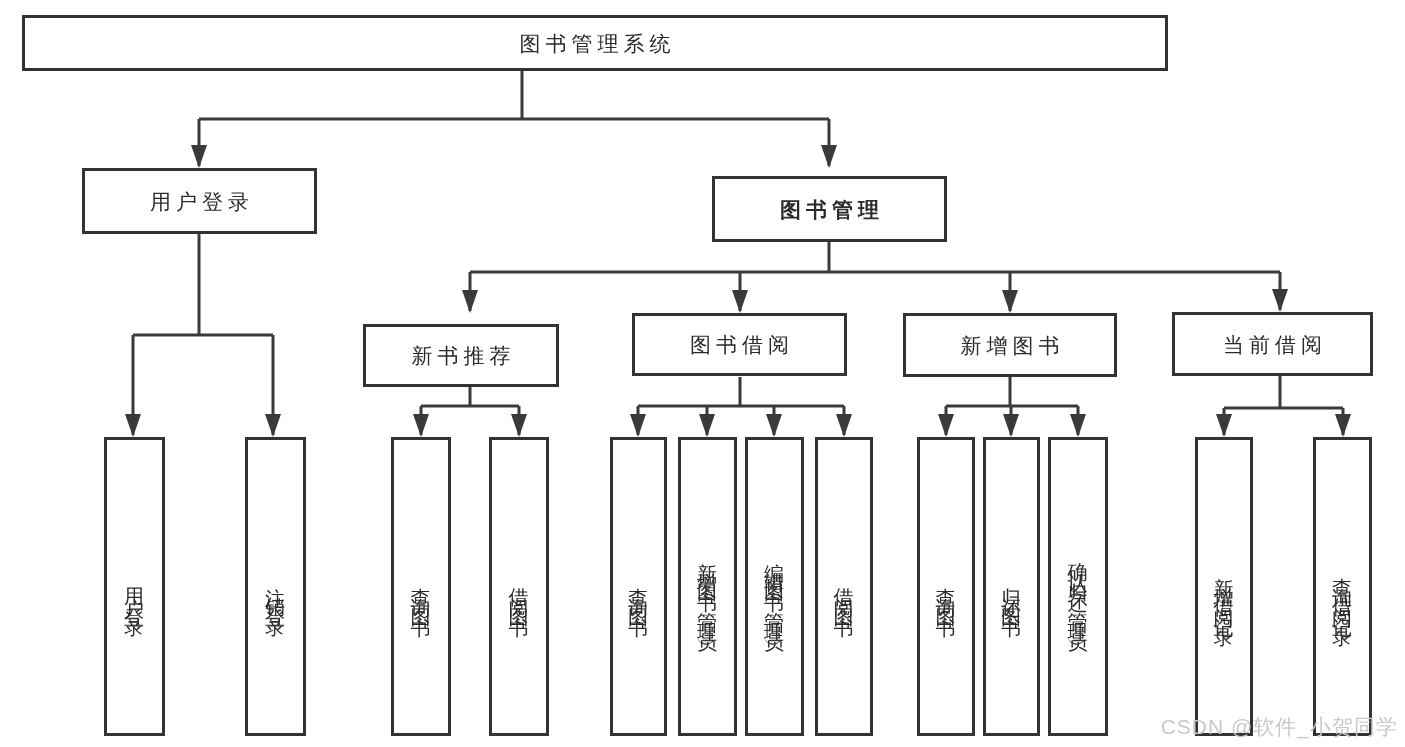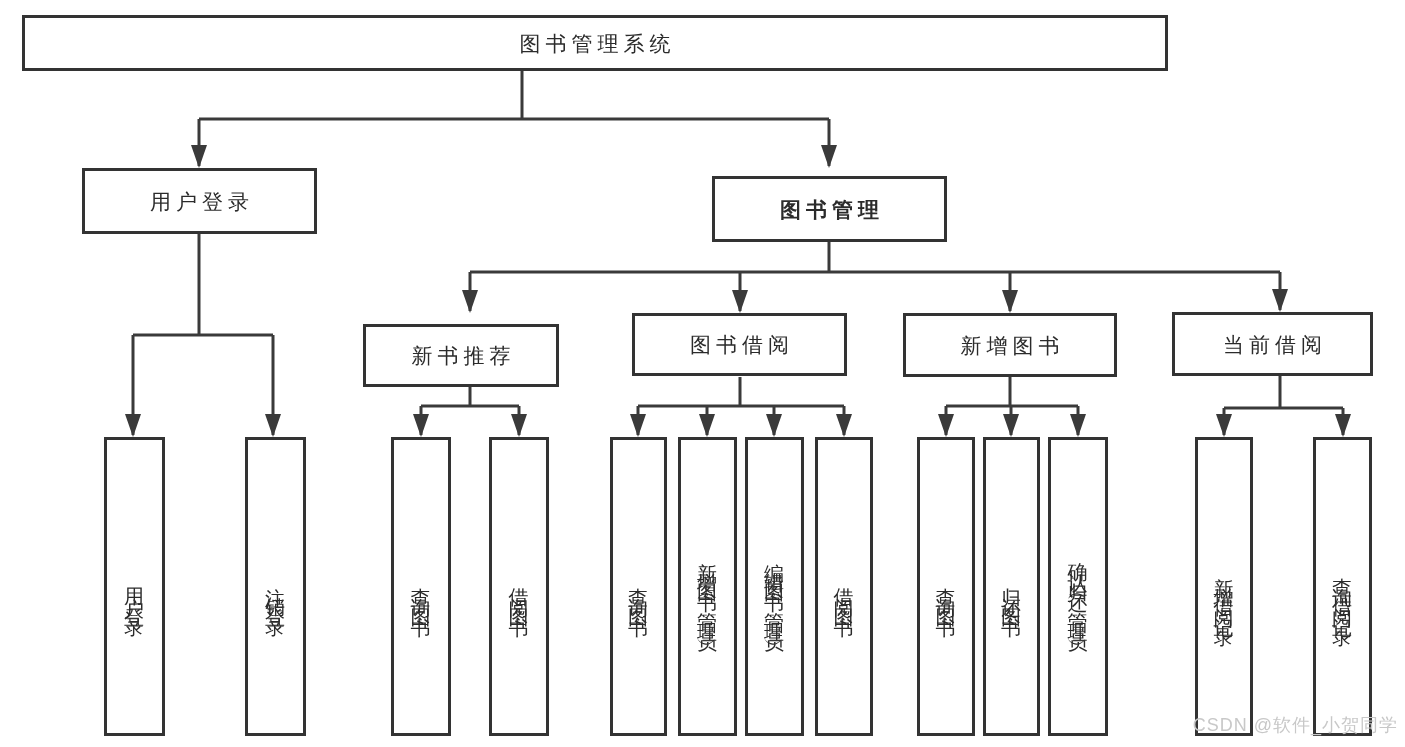--- a/index.html
+++ b/index.html
@@ -71,21 +71,21 @@
   .l8  { left: 815px;  width: 58px; }
   .l9  { left: 917px;  width: 58px; }
   .l10 { left: 983px;  width: 57px; }
   .l11 { left: 1048px; width: 60px; }
   .l12 { left: 1195px; width: 58px; }
   .l13 { left: 1313px; width: 59px; }
   #watermark {
     position: absolute;
     right: 7px;
     top: 713px;
-    font-size: 18px;
+    font-size: 21px;
     letter-spacing: 1px;
     color: #c8c8c8;
     white-space: nowrap;
     z-index: 5;
   }
 </style>
 </head>
 <body>
 
 <div id="stage">

